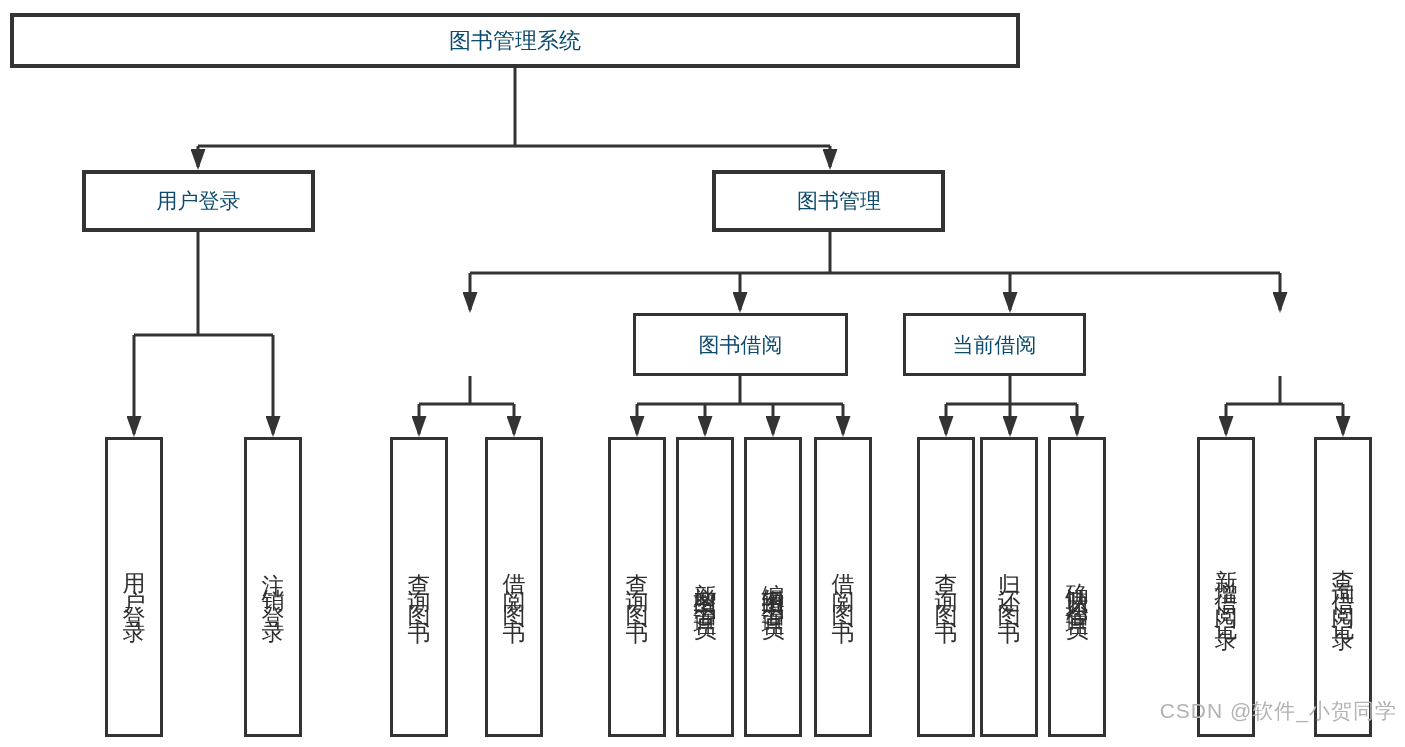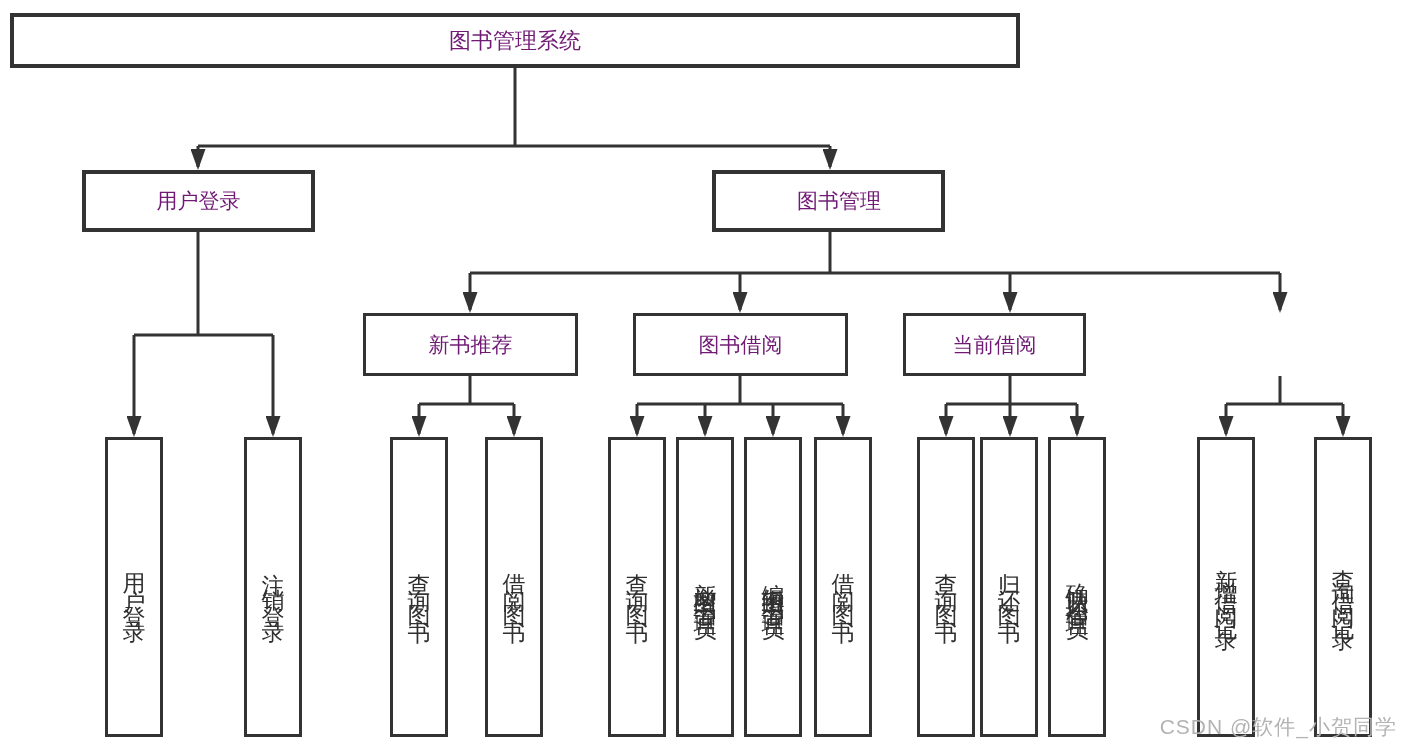--- a/index.html
+++ b/index.html
@@ -20,21 +20,21 @@
     left: 0; top: 0;
     width: 1405px;
     height: 747px;
     pointer-events: none;
   }
   .node {
     position: absolute;
     box-sizing: border-box;
     background: #ffffff;
     border: 4px solid #333333;
-    color: #701a75;
+    color: #0c4a6e;
     display: flex;
     align-items: center;
     justify-content: center;
     text-align: center;
     z-index: 2;
   }
   .node.lv1 { font-size: 22px; }
   .node.lv2 { font-size: 21px; }
   .node.lv3 { border-width: 3px; font-size: 21px; }
   .vnode {
@@ -54,21 +54,21 @@
     top: 437px;
     width: 58px;
     height: 300px;
   }
   .ls-short { letter-spacing: 16px; }
   .ls-med   { letter-spacing: 12px; }
   .ls-long  { letter-spacing: 5px; }
   #watermark {
     position: absolute;
     right: 8px;
-    bottom: 6px;
+    bottom: 22px;
     font-size: 21px;
     color: #b3b3b3;
     letter-spacing: 1px;
     z-index: 3;
     white-space: nowrap;
   }
 </style>
 </head>
 <body>
 
@@ -122,21 +122,20 @@
       <line x1="1226" y1="404" x2="1226" y2="434" marker-end="url(#arrow)"></line>
       <line x1="1343" y1="404" x2="1343" y2="434" marker-end="url(#arrow)"></line>
     </g>
   </svg>
 
   <div class="node lv1" style="left:10px; top:13px; width:1010px; height:55px;">图书管理系统</div>
 
   <div class="node lv2" style="left:82px; top:170px; width:233px; height:62px;">用户登录</div>
   <div class="node lv2" style="left:712px; top:170px; width:233px; height:62px;padding-left:21px;">图书管理</div>
 
-  <div class="node lv3" style="left:363px; top:313px; width:215px; height:63px;">新书推荐</div>
   <div class="node lv3" style="left:633px; top:313px; width:215px; height:63px;">图书借阅</div>
   <div class="node lv3" style="left:903px; top:313px; width:183px; height:63px;">当前借阅</div>
 
   <div class="vnode ls-short" style="left:105px;">用户登录</div>
   <div class="vnode ls-short" style="left:244px;">注销登录</div>
 
   <div class="vnode ls-short" style="left:390px;">查询图书</div>
   <div class="vnode ls-short" style="left:485px;">借阅图书</div>
 
   <div class="vnode ls-short" style="left:608px;">查询图书</div>

